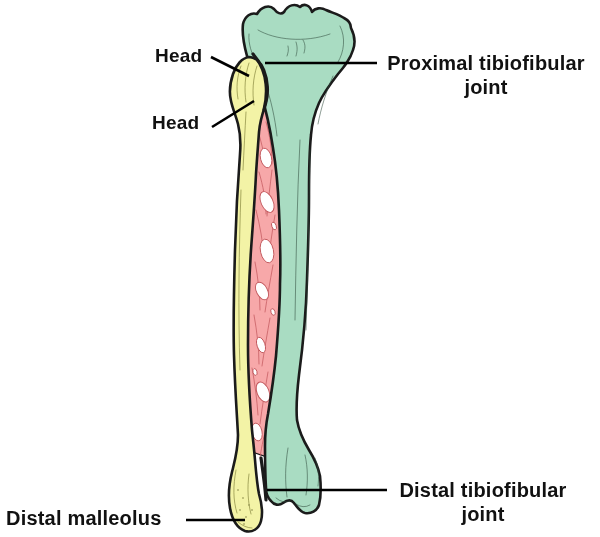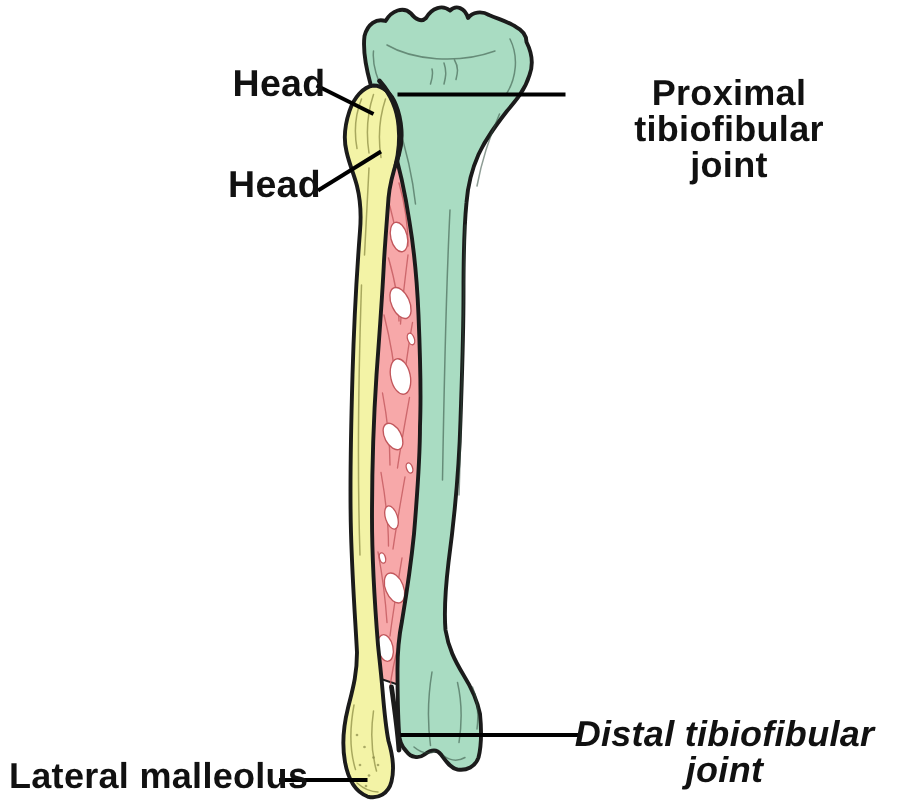--- a/index.html
+++ b/index.html
@@ -1,21 +1,21 @@
 <!DOCTYPE html>
 <html><head>
 <meta charset="utf-8">
 <style>
   html,body{margin:0;padding:0;background:#ffffff;}
   .figure{position:relative;width:600px;height:537px;background:#ffffff;overflow:hidden;
           font-family:"Liberation Sans",sans-serif;}
   .figure svg{position:absolute;left:0;top:0;}
-  .lbl{position:absolute;font-weight:700;color:#111111;font-size:24px;line-height:24px;
+  .lbl{position:absolute;font-weight:700;color:#111111;font-size:20px;line-height:24px;
        letter-spacing:.2px;white-space:nowrap;}
-  .lbl.big{font-size:25px;text-align:center;}
+  .lbl.big{font-size:19px;text-align:center;}
   .lbl.center{text-align:center;white-space:normal;}
   .outline{stroke:#1b1b1b;stroke-width:2.6;stroke-linejoin:round;stroke-linecap:round;}
   .seam{fill:none;stroke:#1b1b1b;stroke-linecap:round;}
   .sketch-t{fill:none;stroke:#2f4a3c;stroke-width:1;opacity:.55;stroke-linecap:round;}
   .sketch-f{fill:none;stroke:#77762f;stroke-width:1;opacity:.6;stroke-linecap:round;}
   .fiber{fill:none;stroke-width:.9;opacity:.8;stroke-linecap:round;}
   .hole{stroke-width:.9;}
   .leader{stroke-width:2.6;stroke-linecap:butt;}
 </style>
 </head>
@@ -117,19 +117,19 @@
 
   <div class="lbl big" style="left:155px;top:44px;">Head</div>
 
   <div class="lbl big" style="left:152px;top:111px;">Head</div>
 
   <div class="lbl center" style="left:374px;top:51px;width:224px;">
     <div>Proximal tibiofibular</div>
     <div>joint</div>
   </div>
 
-  <div class="lbl center" style="left:381px;top:478px;width:204px;font-style:italic;">
+  <div class="lbl center" style="left:381px;top:478px;width:204px;">
     <div>Distal tibiofibular</div>
     <div>joint</div>
   </div>
 
-  <div class="lbl" style="left:6px;top:506px;">Lateral malleolus</div>
+  <div class="lbl" style="left:6px;top:506px;">Distal malleolus</div>
 </div>
 
 </body></html>

